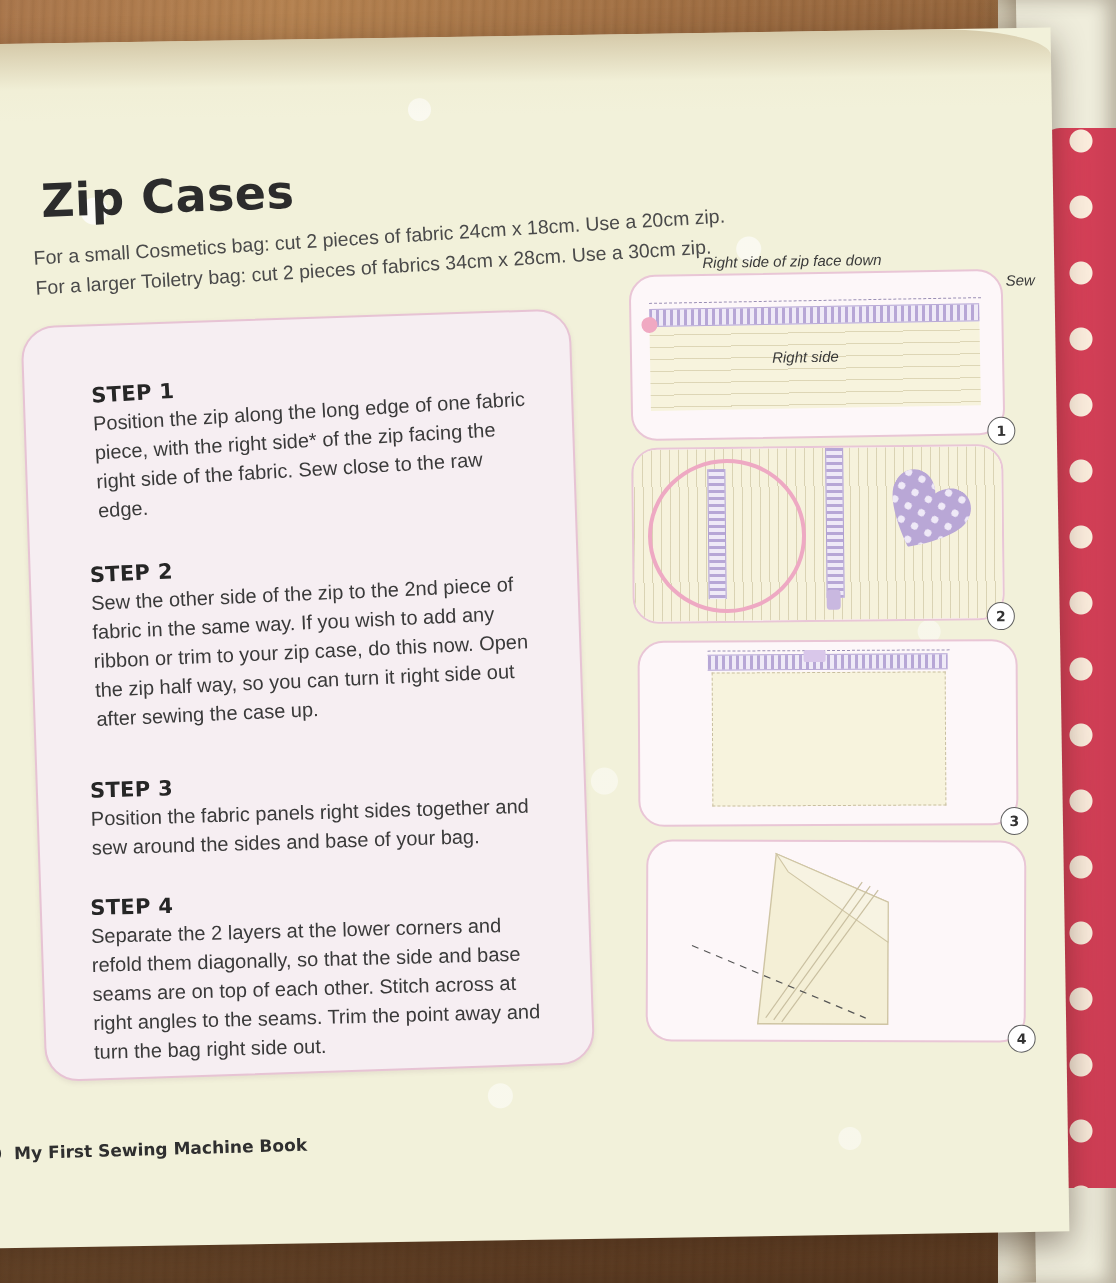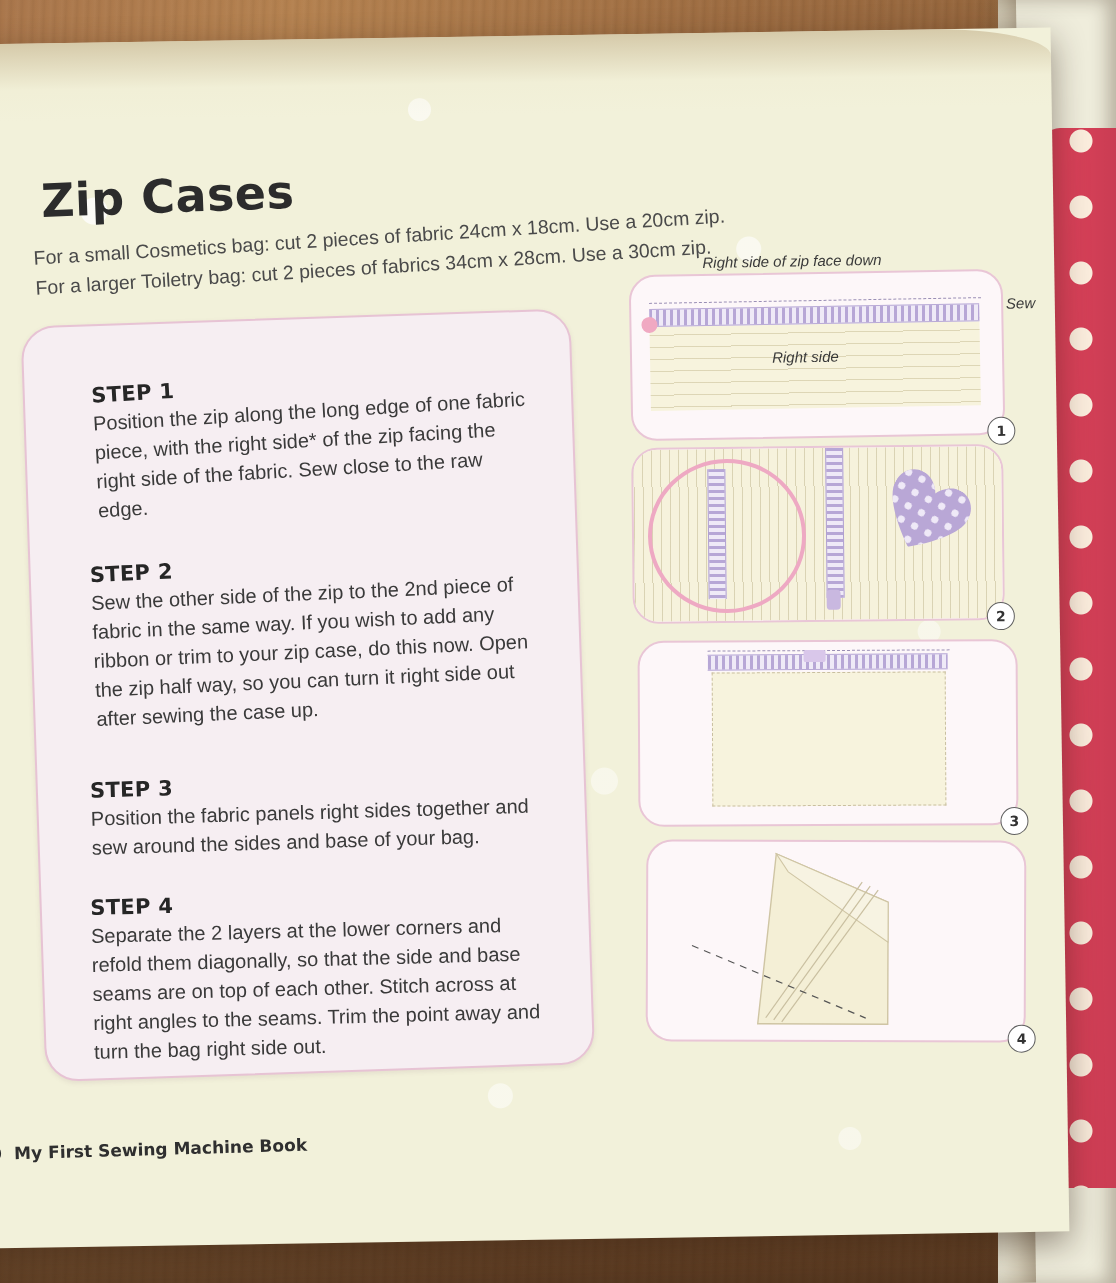--- a/index.html
+++ b/index.html
@@ -353,21 +353,21 @@
   </div>
 
   <div class="card" id="card1">
     <div class="inner">
       <div class="fabric-lines" style="left:18px; top:46px; width:330px; height:88px;"></div>
       <div class="zip-strip" style="left:18px; top:32px; width:330px; height:16px;"></div>
       <div class="dashline" style="left:18px; top:26px; width:332px;"></div>
       <div class="pinkdot" style="left:10px; top:40px;"></div>
     </div>
     <div class="cap" style="left:72px; top:-22px;">Right side of zip face down</div>
-    <div class="cap" style="right:-34px; top:24px;">Sew</div>
+    <div class="cap" style="right:-34px; top:1px;">Sew</div>
     <div class="cap" style="left:140px; top:74px;">Right side</div>
     <div class="badge">1</div>
   </div>
 
   <div class="card" id="card2">
     <div class="inner">
       <div class="stripes" style="left:0px; top:0px; width:368px; height:172px;"></div>
       <div class="circle-hoop" style="left:14px; top:10px; width:150px; height:146px;"></div>
       <div class="vzip" style="left:74px; top:20px; height:130px;"></div>
       <div class="vzip" style="left:192px; top:0px; height:150px;"></div>

